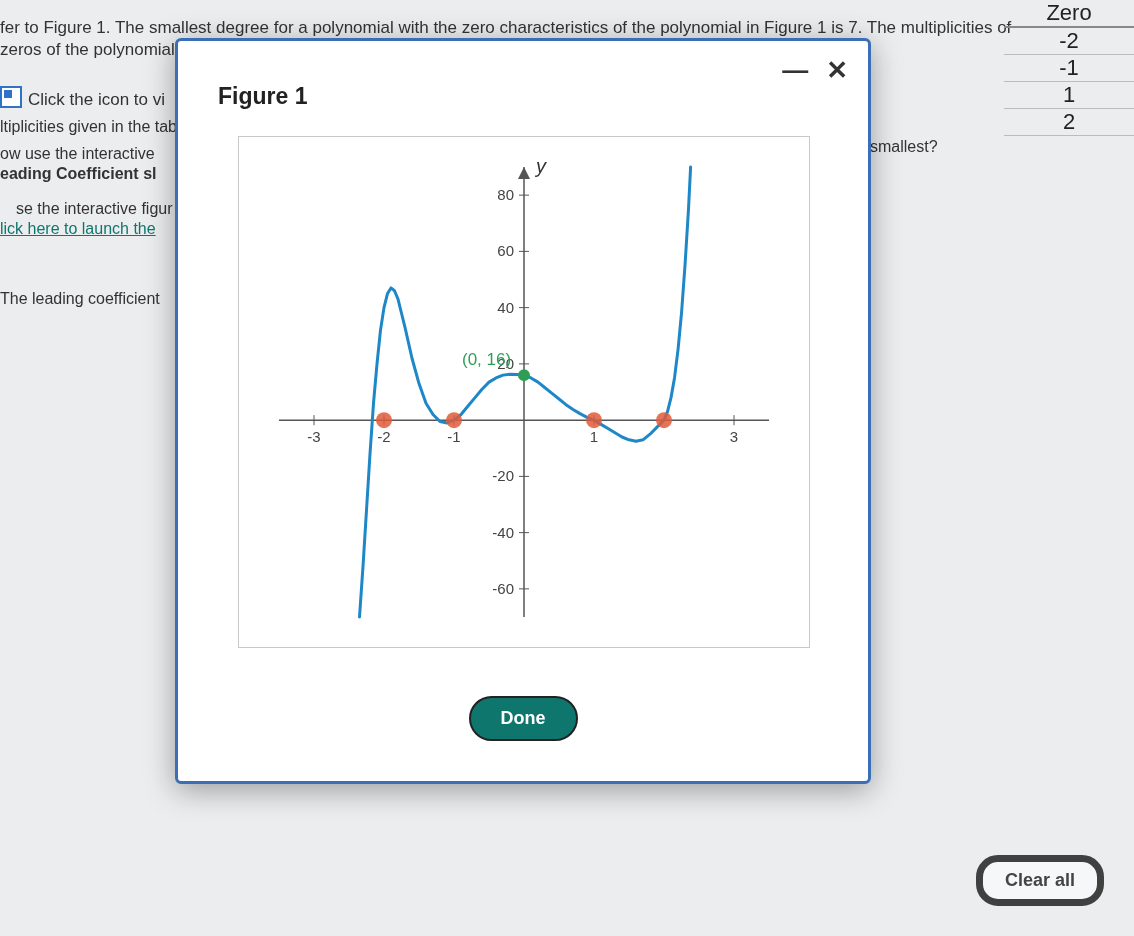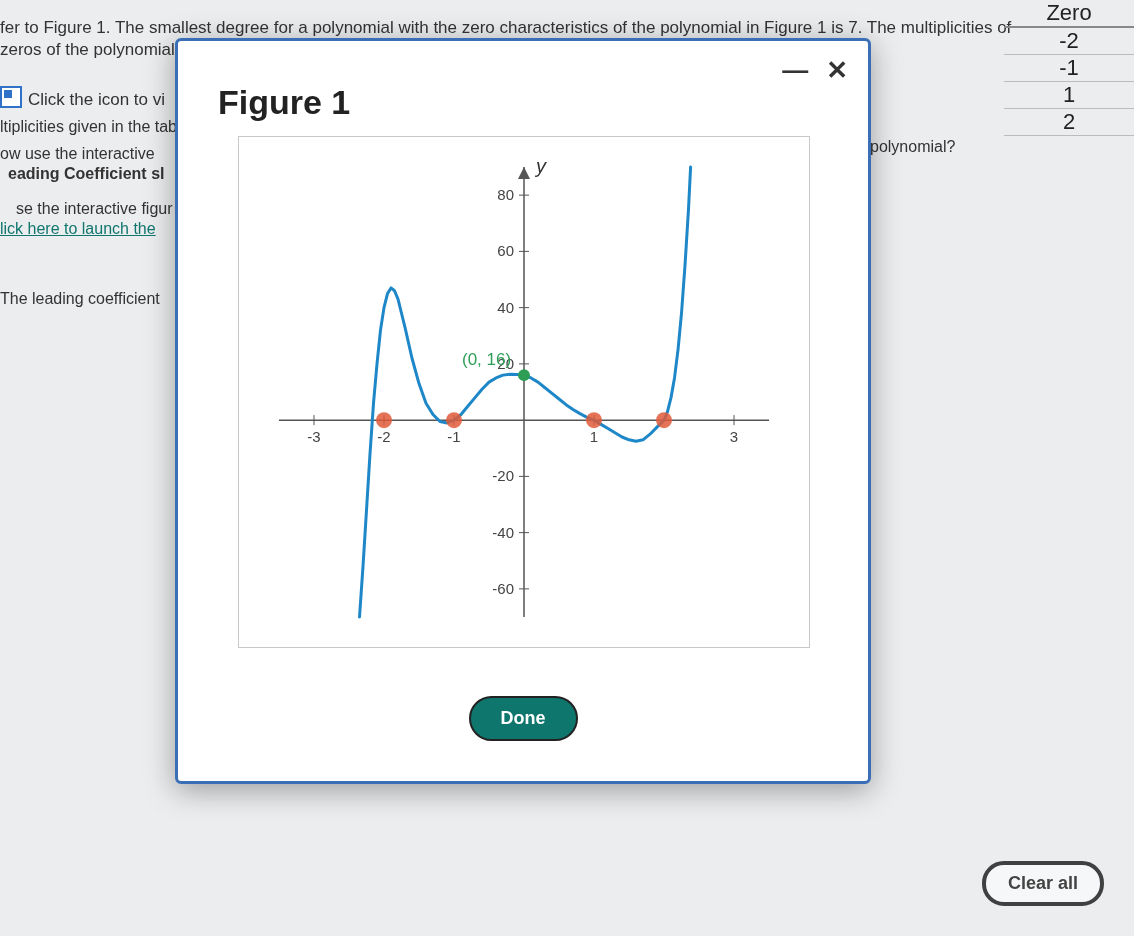--- a/index.html
+++ b/index.html
@@ -9,28 +9,28 @@
   .bg .link{color:#0f766e;text-decoration:underline;}
   .bg .small{font-size:16px;}
   .bg .icon-sq{width:18px;height:18px;border:2px solid #3172c9;display:inline-block;
     vertical-align:-3px;margin-right:6px;background:#fff;position:relative;}
   .bg .icon-sq::after{content:"";position:absolute;left:2px;top:2px;width:8px;height:8px;
     background:#3172c9;}
   .table{position:absolute;right:0;top:0;width:130px;}
   .table .row{height:26px;border-bottom:1px solid #bcbcbc;text-align:center;
     font-size:22px;line-height:26px;}
   .table .hdr{border-bottom:2px solid #888;}
-  .clearall{position:absolute;right:30px;bottom:30px;border:4px solid #404040;
+  .clearall{position:absolute;right:30px;bottom:30px;border:7px solid #404040;
     border-radius:22px;padding:8px 22px;font-size:18px;font-weight:700;color:#444;
     background:#f6f7f8;cursor:pointer;}
   
   .modal{position:absolute;left:175px;top:38px;width:690px;height:740px;
     background:#fff;border-radius:6px;border:3px solid #3a6fb7;
     box-shadow:0 6px 30px rgba(0,0,0,.35);}
-  .modal .titlebar{position:absolute;left:40px;top:42px;font-size:34px;font-weight:600;}
+  .modal .titlebar{position:absolute;left:40px;top:42px;font-size:23px;font-weight:600;}
   .modal .ctrls{position:absolute;right:20px;top:14px;display:flex;gap:18px;
     font-size:26px;color:#333;}
   .modal .ctrls span{cursor:pointer;font-weight:700;}
   .plot{position:absolute;left:60px;top:95px;width:570px;height:510px;
     border:1px solid #c9c9c9;background:#fff;}
   .btnrow{position:absolute;left:0;right:0;bottom:40px;display:flex;
     justify-content:center;gap:22px;}
   .btn{border-radius:24px;padding:10px 30px;font-size:18px;font-weight:700;
     cursor:pointer;border:2px solid #333;}
   .btn.print{background:#fff;color:#222;}
@@ -40,26 +40,26 @@
 </head>
 <body>
 
 <div class="bg">
   <div class="txt" style="left:0;top:18px;">fer to Figure 1. The smallest degree for a polynomial with the zero characteristics of the polynomial in Figure 1 is 7. The multiplicities of</div>
   <div class="txt" style="left:0;top:40px;">zeros of the polynomial</div>
   <div class="txt" style="left:0;top:86px;">
     <span class="icon-sq"></span><span>Click the icon to vi</span>
   </div>
   <div class="txt small" style="left:0;top:145px;">ow use the interactive</div>
-  <div class="txt small" style="left:8px;top:165px;font-weight:700;">eading Coefficient sl</div>
+  <div class="txt small" style="left:0;top:165px;font-weight:700;">eading Coefficient sl</div>
   <div class="txt small" style="left:0;top:200px;padding-left:16px;">se the interactive figur</div>
   <div class="txt small link" style="left:0;top:220px;">lick here to launch the</div>
   <div class="txt small" style="left:0;top:290px;">The leading coefficient</div>
   <div class="txt small" style="left:870;top:118px;">ltiplicities given in the table. Check the y-i</div>
-  <div class="txt small" style="left:870px;top:138px;">polynomial?</div>
+  <div class="txt small" style="left:870px;top:138px;">smallest?</div>
 
   <div class="table">
     <div class="row hdr">Zero</div>
     <div class="row">-2</div>
     <div class="row">-1</div>
     <div class="row">1</div>
     <div class="row">2</div>
   </div>
 </div>
 

